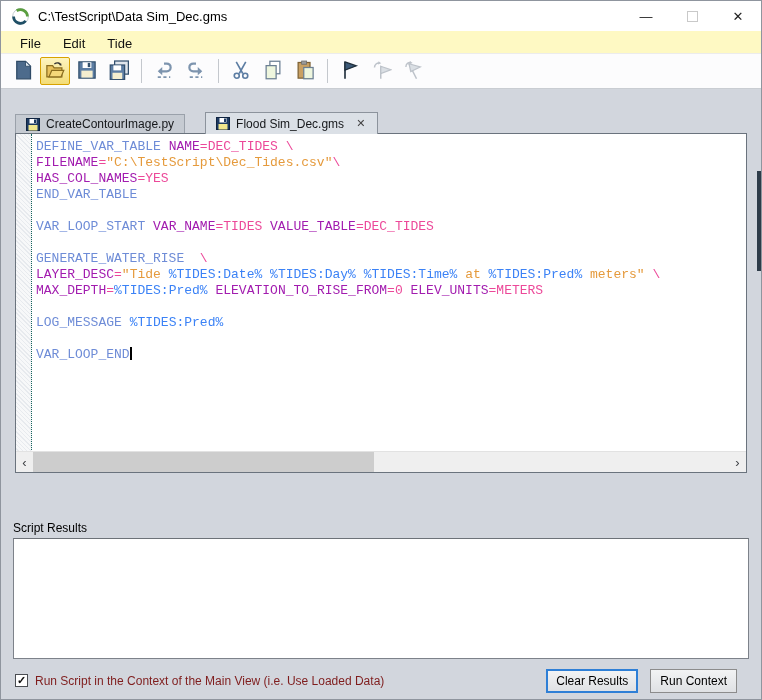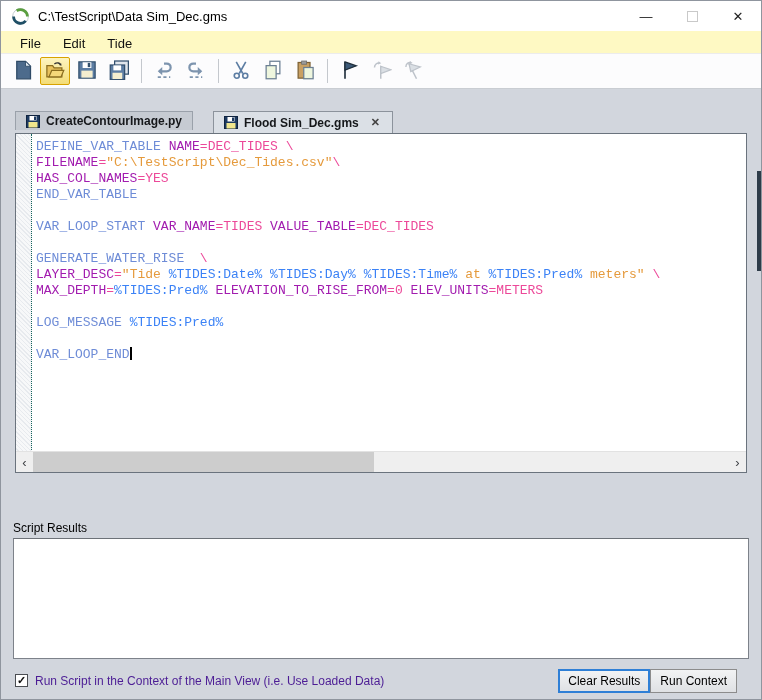--- a/index.html
+++ b/index.html
@@ -20,21 +20,21 @@
   
   .toolbar{height:36px;background:#fcfcfd;border-top:1px solid #ececec;border-bottom:1px solid #c9cdd2;
            display:flex;align-items:center;padding-left:6px;box-sizing:border-box;}
   .tbtn{width:30px;height:28px;display:flex;align-items:center;justify-content:center;
         border:1px solid transparent;border-radius:2px;margin:0 1px;background:transparent;padding:0;}
   .tbtn svg{width:20px;height:20px;}
   .tbtn.highlight{background:linear-gradient(#fdf4c0,#f3dc76);border:1px solid #d8a200;}
   .tbtn.dim{opacity:.55;}
   .tsep{width:1px;height:24px;background:#c4c8cd;margin:0 6px;}
   
-  .tabbar{margin:22px 14px 0 14px;height:22px;display:flex;position:relative;z-index:2;font-weight:bold;}
+  .tabbar{margin:22px 14px 0 14px;height:22px;display:flex;align-items:flex-end;position:relative;z-index:2;}
   .tab{display:flex;align-items:center;gap:6px;padding:0 10px;font-size:12px;color:#15171a;
        border:1px solid #9aa1aa;border-bottom:none;background:#c6cbd2;height:19px;box-sizing:border-box;}
   .tab.active{background:#dbe0e6;height:22px;margin-left:20px;margin-bottom:-1px;border-color:#8c939c;}
   .tab .ticon{width:14px;height:13px;flex:none;}
   .tab-close{font-size:11px;color:#444;margin-left:4px;padding:0 2px;}
   
   .editor{position:relative;margin:0 14px;height:340px;background:#ffffff;border:1px solid #6a737d;
           box-sizing:border-box;z-index:1;}
   .gutter{position:absolute;left:0;top:0;bottom:20px;width:15px;
           background:repeating-linear-gradient(45deg,#f7f8f9 0px,#f7f8f9 2px,#e7eaee 2px,#e7eaee 3px);
@@ -59,22 +59,22 @@
   
   .results-label{margin:48px 0 3px 12px;font-size:12px;color:#000;height:14px;}
   .results-box{margin:0 12px;height:119px;background:#ffffff;border:1px solid #7d828a;
                border-top-color:#6d7278;font-size:12px;}
   
   .footer{margin-top:9px;padding:0 24px 0 14px;display:flex;align-items:center;height:25px;}
   .chk-wrap{display:flex;align-items:center;gap:7px;}
   .checkbox{width:13px;height:13px;background:#fff;border:1px solid #4a4d52;box-sizing:border-box;
             display:flex;align-items:center;justify-content:center;font-size:11px;font-weight:bold;
             color:#111;line-height:1;}
-  .chk-label{font-size:12px;color:#4c1d95;}
-  .buttons{margin-left:auto;display:flex;gap:0;padding-left:31px;}
+  .chk-label{font-size:12px;color:#7f1d1d;}
+  .buttons{margin-left:auto;display:flex;gap:12px;padding-left:31px;}
   .btn{font-family:"Liberation Sans",sans-serif;font-size:12px;color:#000;height:24px;padding:0 9px;
        background:linear-gradient(#f2f3f4,#dfe1e4);border:1px solid #8c8c8c;}
   .btn.default{border:2px solid #2e7fd6;padding:0 8px;}
   .right-sliver{position:absolute;right:0;top:170px;width:4px;height:100px;background:#2e3c49;}
 </style>
 </head>
 <body>
 
 <div class="window">
 

